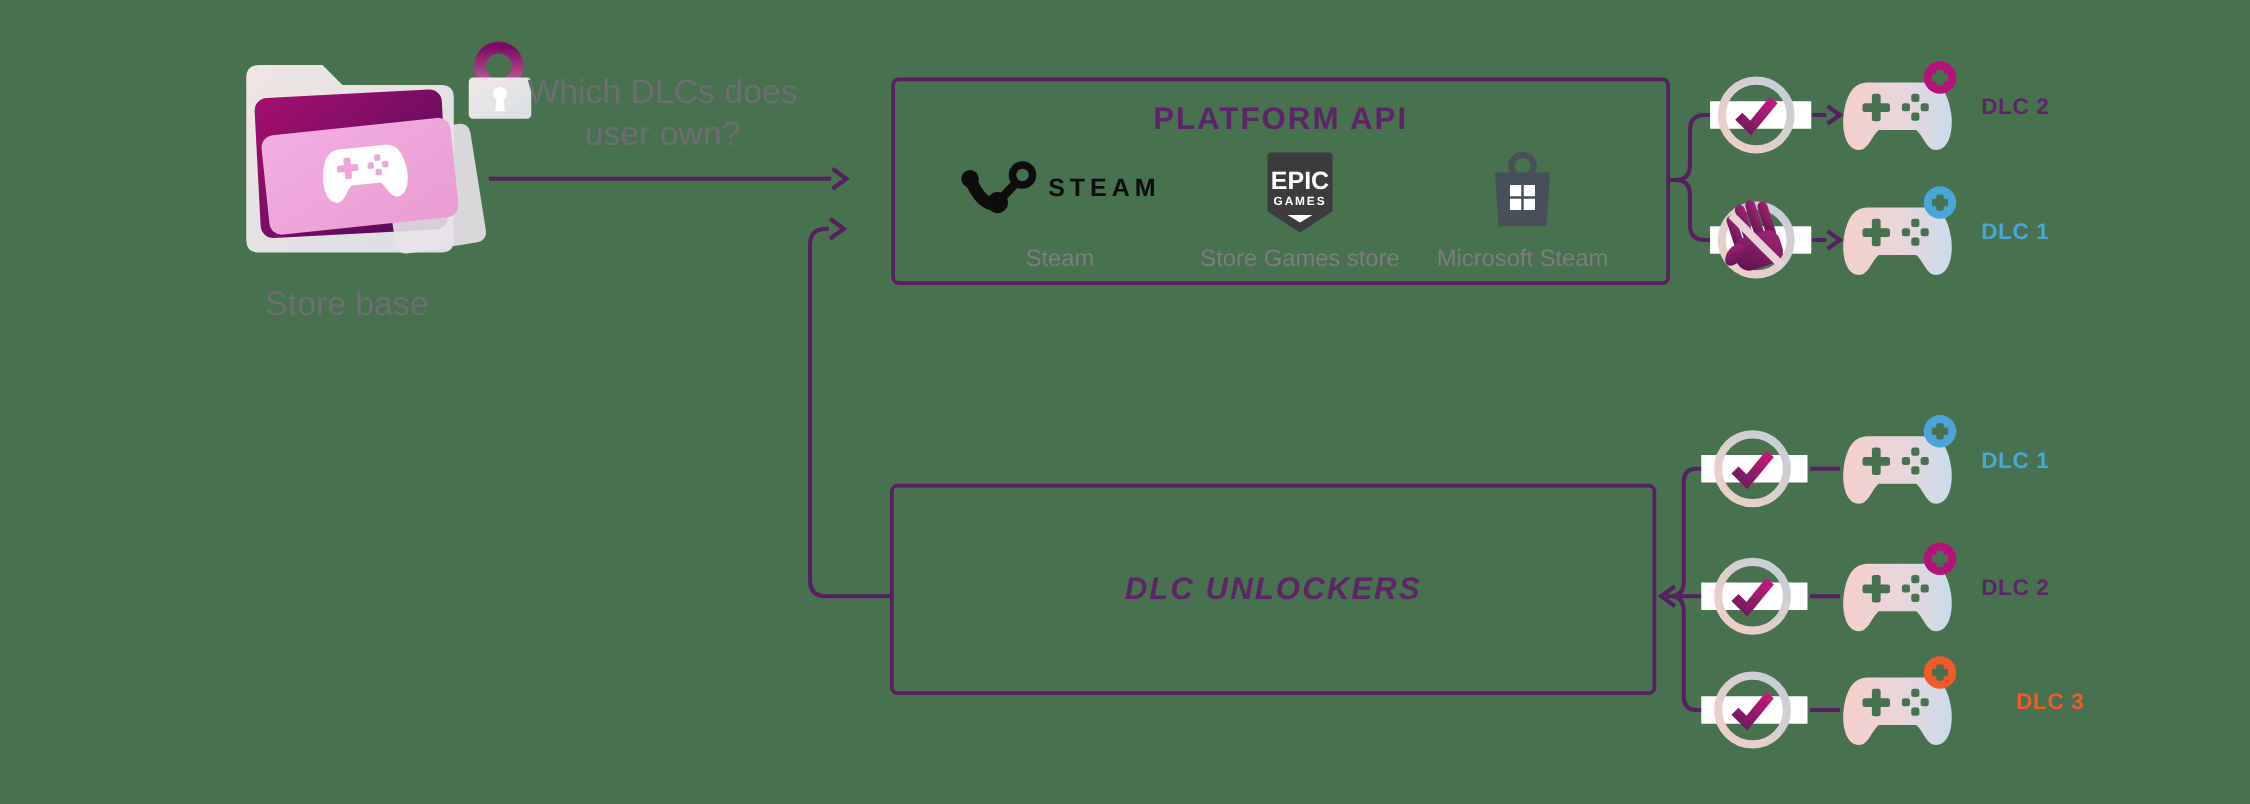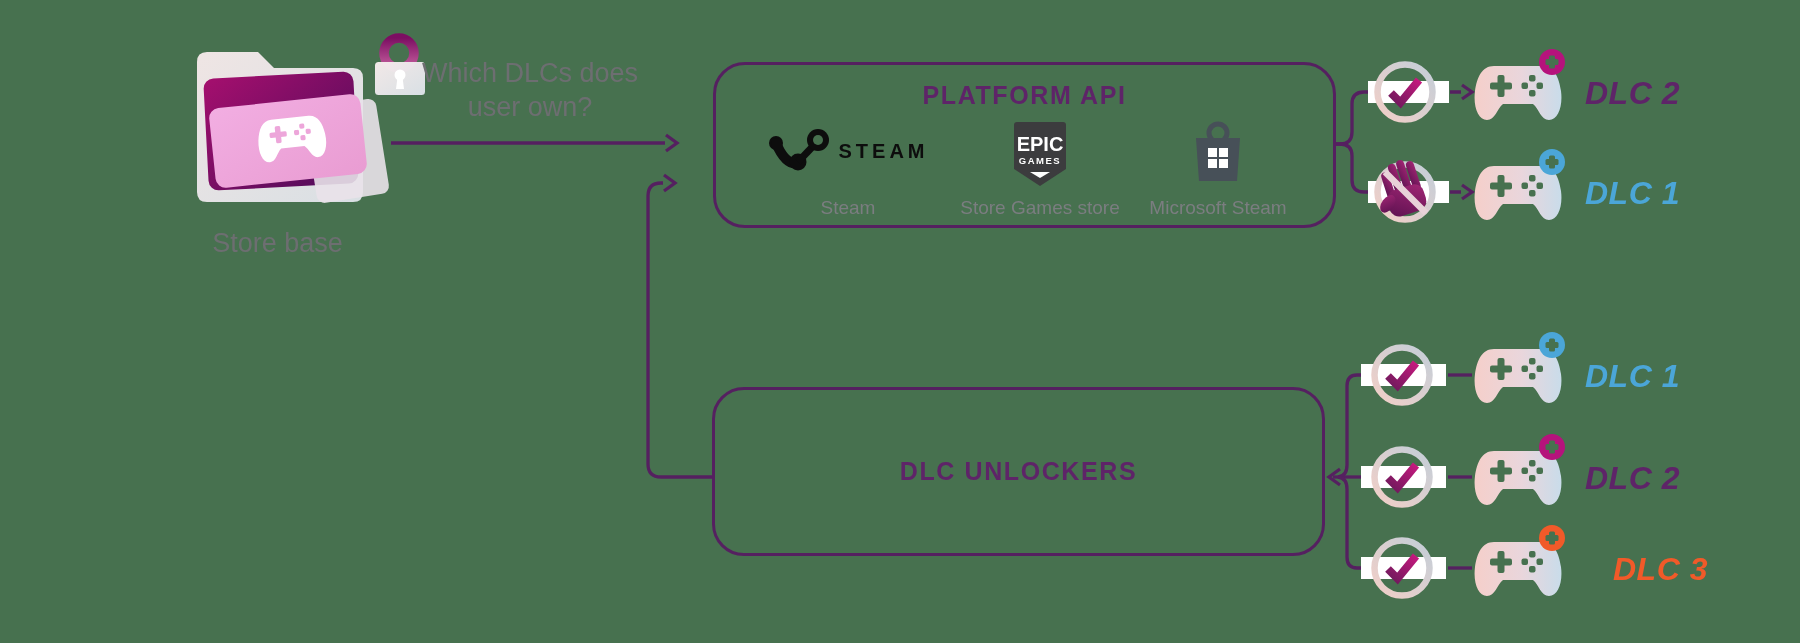--- a/index.html
+++ b/index.html
@@ -1,33 +1,33 @@
 <!DOCTYPE html>
 <html style="--bg: #47714f; --line: #552060; --title: #5e2468; --gray: #6d6e71;"><head>
 <meta charset="utf-8">
 <style>
   :root{ --bg:#47714f; --line:#552060; --title:#5e2468; --gray:#6d6e71; }
   html,body{margin:0;padding:0;background:var(--bg);}
   #canvas{position:relative;width:1800px;height:643px;background:var(--bg);
           font-family:"Liberation Sans",sans-serif;overflow:hidden;}
   .abs{position:absolute;}
   svg{display:block;overflow:visible;}
-  .box{border:3.3px solid var(--line);border-radius:32px;box-sizing:border-box;}
+  .box{border:3.3px solid var(--line);border-radius:6px;box-sizing:border-box;}
   .box-title{color:var(--title);font-weight:bold;font-size:25px;letter-spacing:1.6px;text-align:center;}
   .gray-text{color:var(--gray);}
   .question{font-size:27px;line-height:34px;text-align:center;}
   .caption{font-size:27px;text-align:center;}
   .pname{font-size:19px;color:#7b7d80;text-align:center;position:absolute;}
   .steam-word{font-size:20px;font-weight:bold;letter-spacing:4px;color:#0d0d0d;margin-left:7px;}
-  .dlc-label{font-size:32px;font-weight:bold;letter-spacing:.5px;width:150px;font-style:italic;}
+  .dlc-label{font-size:18px;font-weight:bold;letter-spacing:.5px;width:150px;}
   .cutout{fill:var(--bg);}
   .cline{stroke:var(--line);stroke-width:3.3;fill:none;}
   .band{fill:#ffffff;}
   .platform-block{position:absolute;display:flex;align-items:center;justify-content:center;}
-  #unlockers-box{display:flex;align-items:center;justify-content:center;}
+  #unlockers-box{display:flex;align-items:center;justify-content:center;font-style:italic;}
 </style>
 </head>
 <body>
 
 <div id="canvas">
 
   <svg width="0" height="0" style="position:absolute">
     <defs>
       <linearGradient id="gradRing" x1="0" y1="1" x2="1" y2="0">
         <stop offset="0" stop-color="#f2cfc7"></stop>

